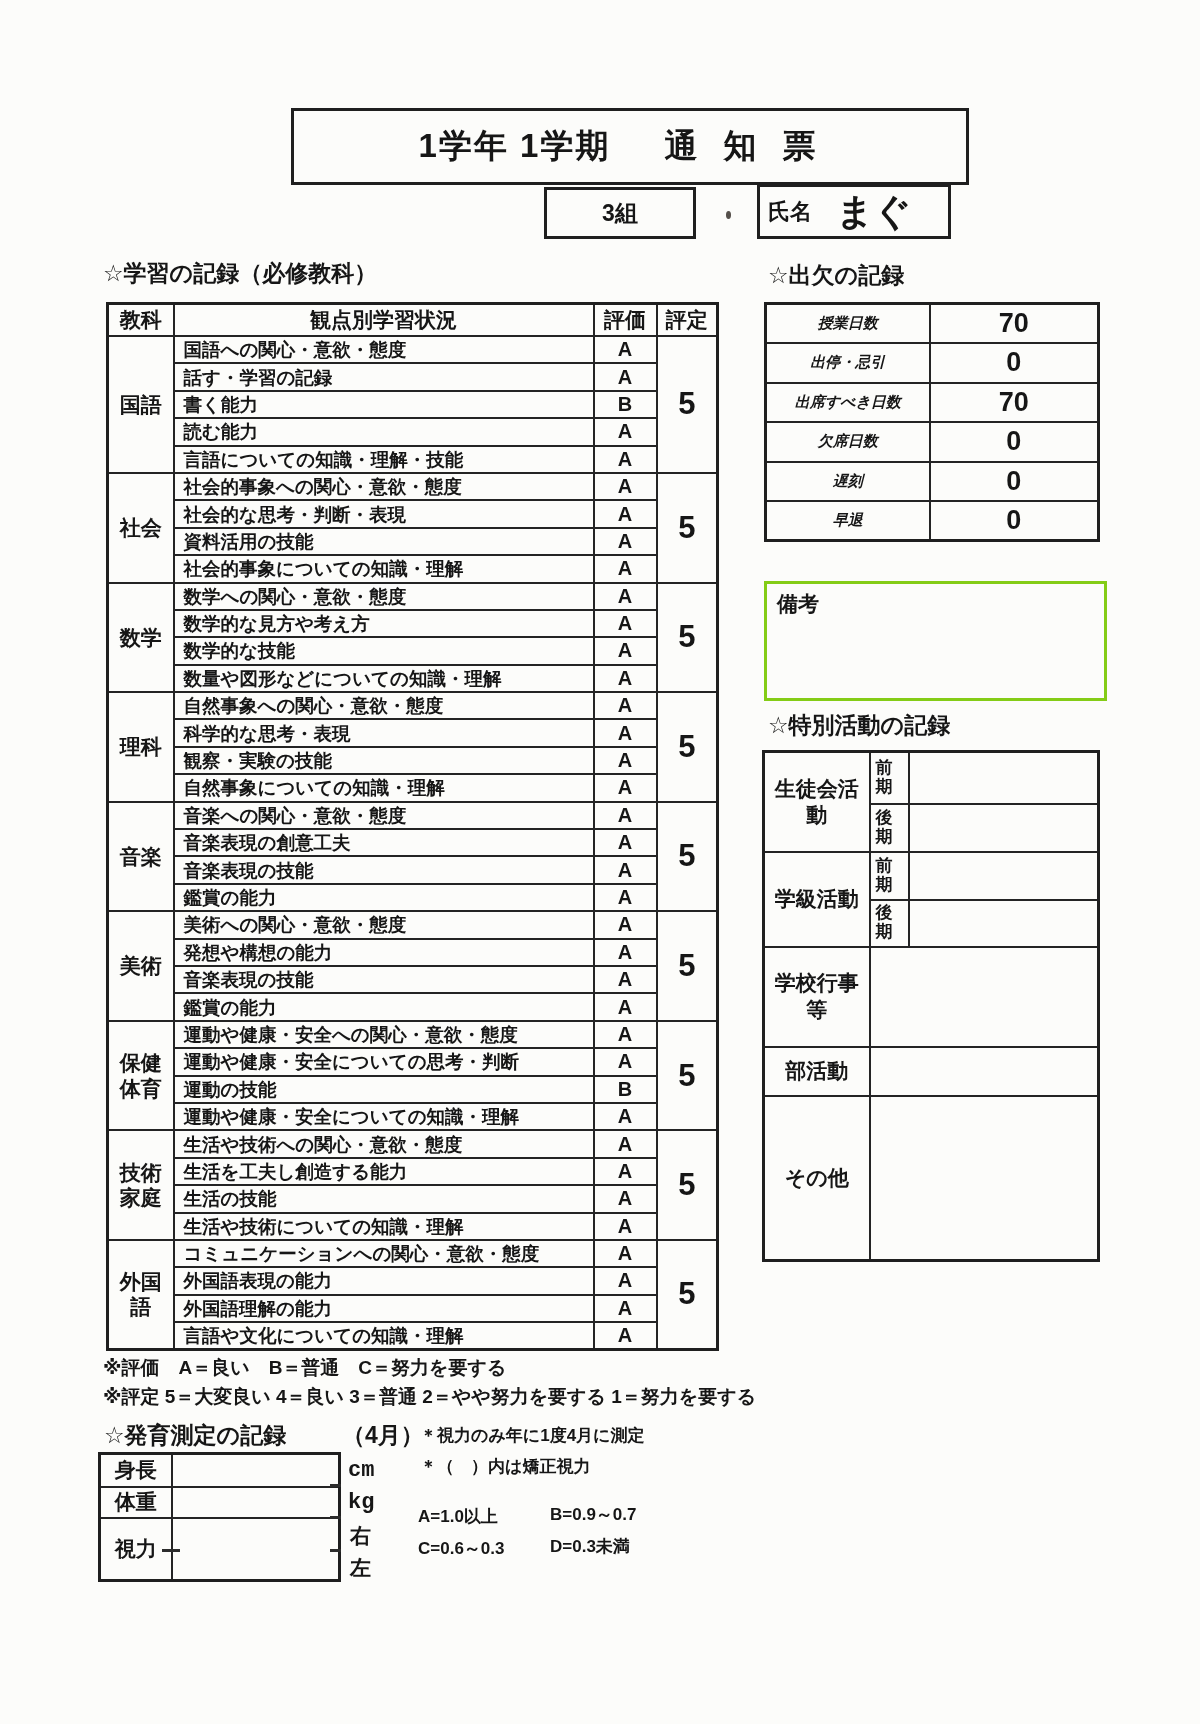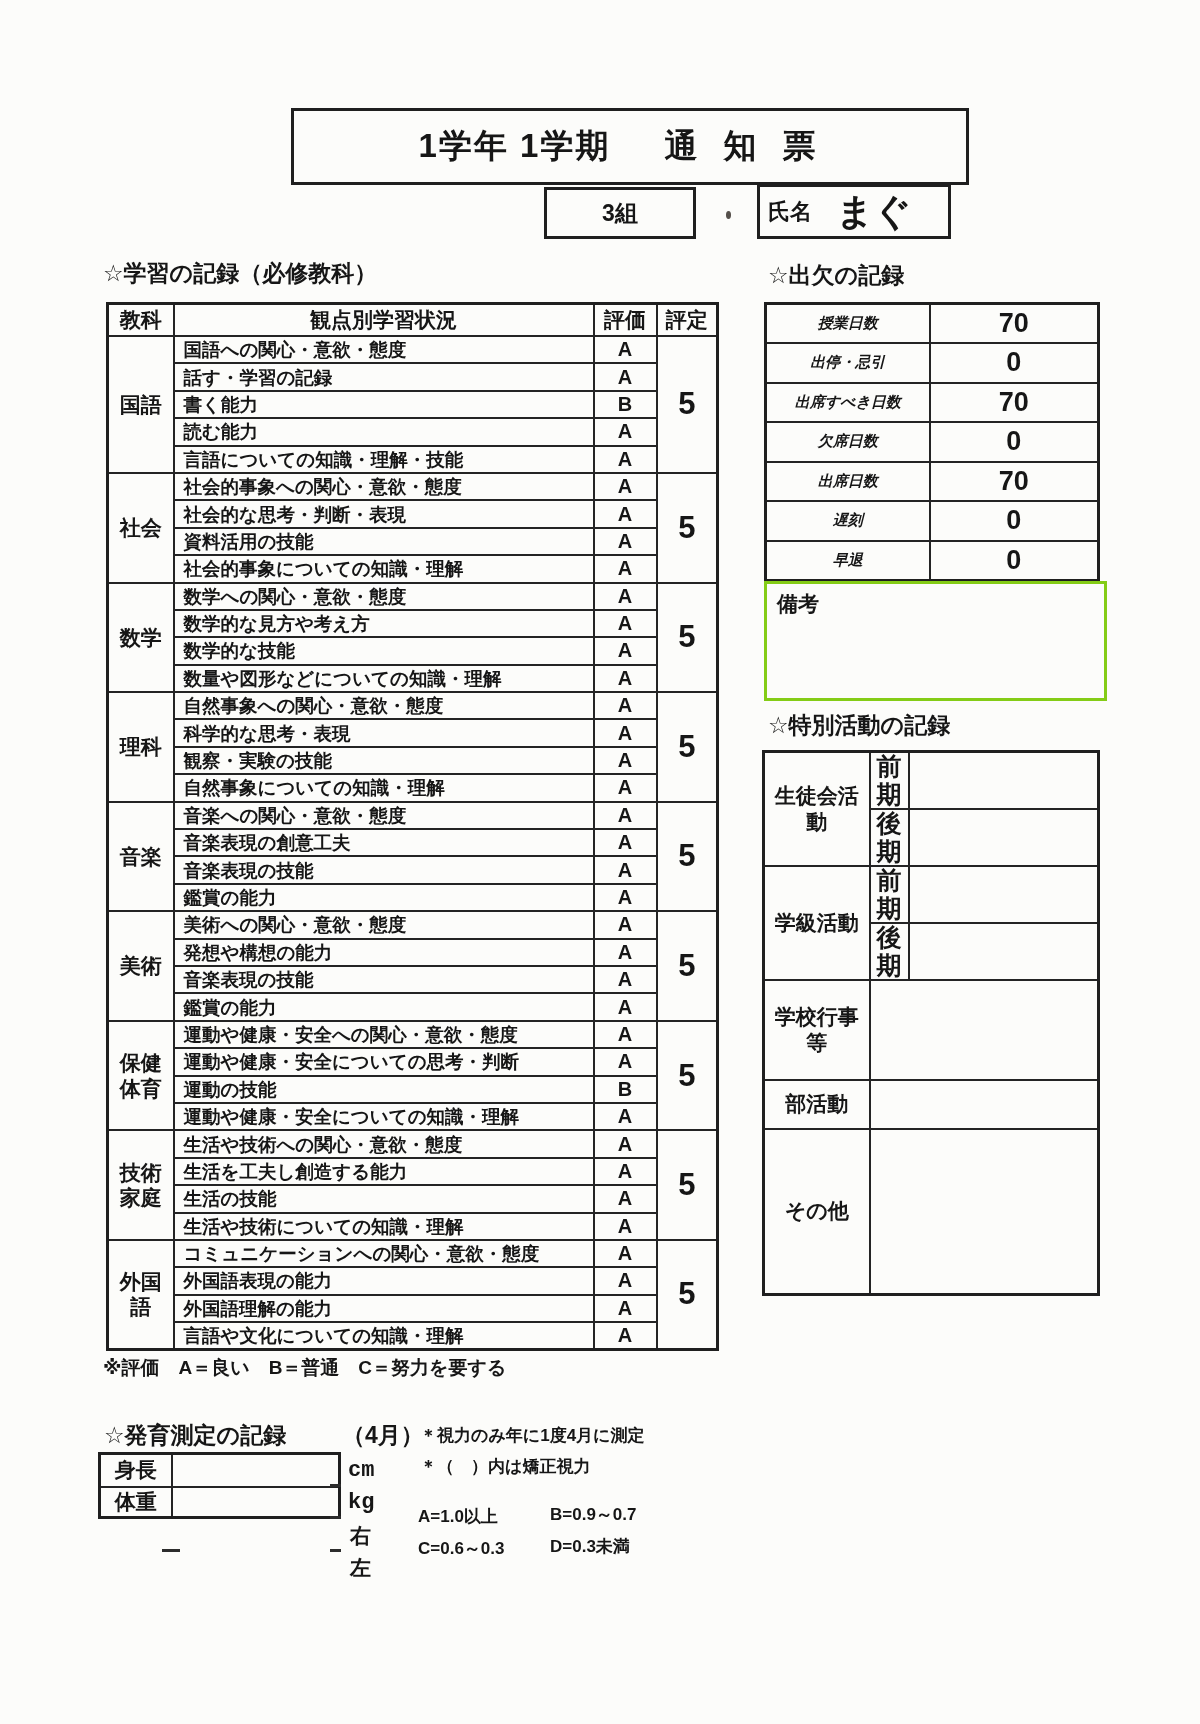--- a/index.html
+++ b/index.html
@@ -80,21 +80,21 @@
     left:764px; top:581px; width:327px; height:108px;
     border:3px solid #84cc16;
     font-size:21px; font-weight:600;
     padding:6px 0 0 10px;
   }
 
   
   .special-table{left:762px; top:750px;}
   .special-table table{width:335px;}
   .sp-label{font-size:21px; font-weight:600; text-align:center; line-height:1.25;}
-  .sp-period{font-size:25px; font-weight:600; text-align:center; line-height:1.1;
+  .sp-period{font-size:17px; font-weight:600; line-height:1.1;
              word-break:break-all; padding:0 5px;}
   .special-table tr:nth-child(1){height:52px;}
   .special-table tr:nth-child(2){height:48px;}
   .special-table tr:nth-child(3){height:48px;}
   .special-table tr:nth-child(4){height:47px;}
   .special-table tr:nth-child(5){height:100px;}
   .special-table tr:nth-child(6){height:49px;}
   .special-table tr:nth-child(7){height:165px;}
 
   
@@ -360,24 +360,20 @@
           </tr>
           <tr>
             <td class="att-label">出席すべき日数</td>
             <td class="att-value">70</td>
           </tr>
           <tr>
             <td class="att-label">欠席日数</td>
             <td class="att-value">0</td>
           </tr>
           <tr>
-            <td class="att-label">出席日数</td>
-            <td class="att-value">70</td>
-          </tr>
-          <tr>
             <td class="att-label">遅刻</td>
             <td class="att-value">0</td>
           </tr>
           <tr>
             <td class="att-label">早退</td>
             <td class="att-value">0</td>
           </tr>
         </tbody>
     </table>
   </div>
@@ -422,36 +418,41 @@
           </tr>
           <tr>
             <td class="sp-label">その他</td>
             <td colspan="2"></td>
           </tr>
         </tbody>
     </table>
   </div>
 
   <div class="abs footnote fn1">※評価　A＝良い　B＝普通　C＝努力を要する</div>
+  <div class="abs footnote fn2">※評定 5＝大変良い 4＝良い 3＝普通 2＝やや努力を要する 1＝努力を要する</div>
 
   <div class="abs growth-table">
     <table class="frame">
       <colgroup>
           <col style="width:72px">
           <col style="width:168px">
         </colgroup>
       <tbody>
         <tr>
           <td class="g-label">身長</td>
           <td></td>
         </tr>
         <tr>
           <td class="g-label">体重</td>
           <td></td>
         </tr>
+        <tr>
+          <td class="g-label">視力</td>
+          <td></td>
+        </tr>
       </tbody>
     </table>
   </div>
   <div class="abs tick tick-vision"></div>
   <div class="abs tick tick-r1"></div>
   <div class="abs tick tick-r2"></div>
   <div class="abs tick tick-r3"></div>
 
   <div class="abs g-unit u-cm">cm</div>
   <div class="abs g-unit u-kg">kg</div>

